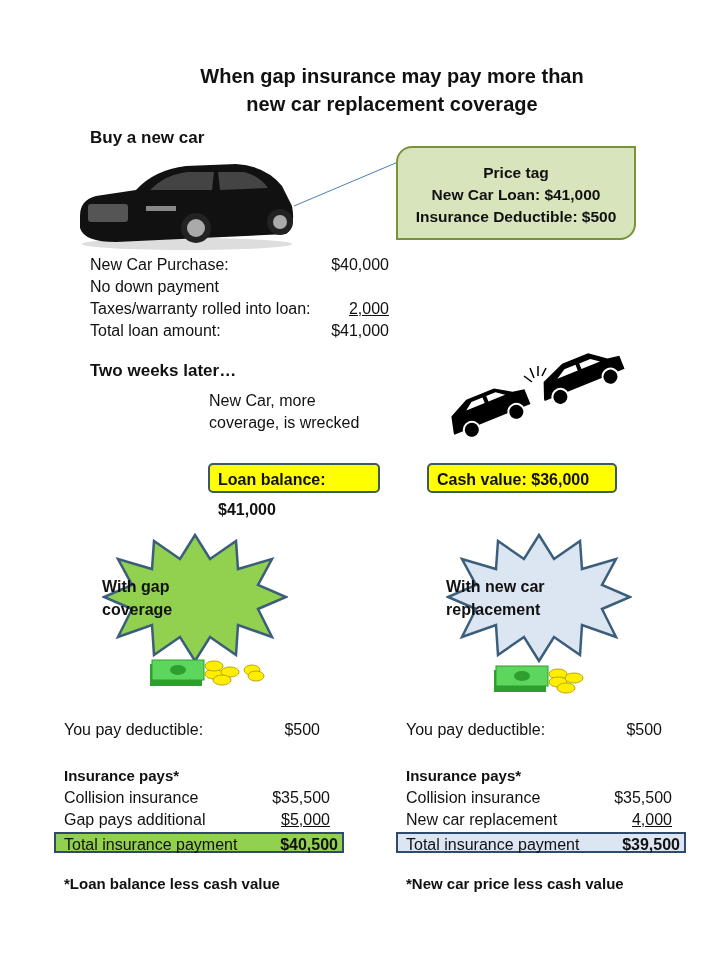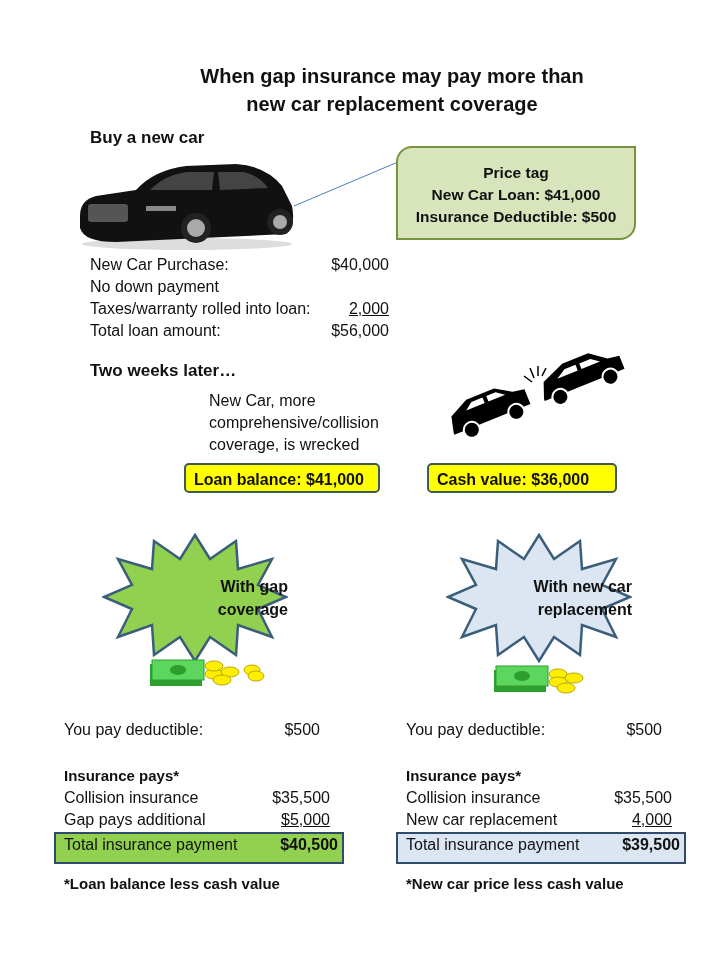--- a/index.html
+++ b/index.html
@@ -5,22 +5,22 @@
   html,body{margin:0;padding:0;background:#fff;}
   body{width:720px;height:960px;position:relative;overflow:hidden;font-family:"Liberation Sans",sans-serif;color:#111;}
   .abs{position:absolute;}
   .title{left:0;width:720px;top:62px;text-align:center;font-weight:bold;font-size:20px;line-height:28px;margin-left:32px;}
   .h2{font-weight:bold;font-size:17px;}
   .txt{font-size:16px;line-height:22px;}
   .row{display:flex;justify-content:space-between;}
   .u{text-decoration:underline;}
   .pricetag{left:396px;top:146px;width:240px;height:94px;background:#d8e4bc;border:2px solid #77933c;border-radius:16px 0 16px 0;text-align:center;font-weight:bold;font-size:15.5px;line-height:22px;box-sizing:border-box;padding-top:14px;}
   .ybox{background:#ffff00;border:2.5px solid #3c5a5a;border-radius:5px;font-weight:bold;font-size:16px;height:30px;line-height:30px;box-sizing:border-box;padding-left:8px;}
-  .burst{text-align:right;font-weight:bold;font-size:16px;line-height:23px;}
-  .totbox{height:32px;line-height:22px;box-sizing:border-box;border:2.5px solid #2f4a6a;font-size:16px;display:flex;justify-content:space-between;padding:0 4px 0 8px;}
+  .burst{text-align:left;font-weight:bold;font-size:16px;line-height:23px;}
+  .totbox{height:21px;line-height:22px;box-sizing:border-box;border:2.5px solid #2f4a6a;font-size:16px;display:flex;justify-content:space-between;padding:0 4px 0 8px;}
 </style>
 </head>
 <body>
 
 <div class="abs title">
   <div>When gap insurance may pay more than</div>
   <div>new car replacement coverage</div>
 </div>
 
 <div class="abs h2" style="left:90px;top:128px;text-align:center;">Buy a new car</div>
@@ -54,29 +54,28 @@
     </div>
   <div class="row">
       <span>No down payment</span>
     </div>
   <div class="row">
       <span>Taxes/warranty rolled into loan:</span>
       <span class="u">2,000</span>
     </div>
   <div class="row">
       <span>Total loan amount:</span>
-      <span>$56,000</span>
+      <span>$41,000</span>
     </div>
 </div>
 
 <div class="abs h2" style="left:90px;top:361px;">Two weeks later…</div>
 
 <div class="abs txt" style="left:209px;top:390px;">
   <div>New Car, more</div>
-  <div>comprehensive/collision</div>
   <div>coverage, is wrecked</div>
 </div>
 
 <svg class="abs" style="left:440px;top:336px;" width="190" height="110" viewBox="0 0 190 110">
   <g transform="rotate(-22 50 80)">
     <path d="M10 82 L14 66 L34 56 L64 56 L80 66 L92 68 L92 84 L10 84 Z" fill="#000"></path>
     <path d="M30 66 L38 60 L50 60 L50 66 Z M54 60 L64 60 L72 66 L54 66 Z" fill="#fff"></path>
     <circle cx="28" cy="86" r="8" fill="#000" stroke="#fff" stroke-width="2"></circle>
     <circle cx="76" cy="86" r="8" fill="#000" stroke="#fff" stroke-width="2"></circle>
   </g>
@@ -87,21 +86,21 @@
     <circle cx="168" cy="52" r="8" fill="#000" stroke="#fff" stroke-width="2"></circle>
   </g>
   <g stroke="#000" stroke-width="1.5">
     <line x1="92" y1="46" x2="84" y2="40"></line>
       <line x1="94" y1="42" x2="90" y2="32"></line>
       <line x1="98" y1="40" x2="98" y2="30"></line>
       <line x1="102" y1="40" x2="106" y2="32"></line>
   </g>
 </svg>
 
-<div class="abs ybox" style="left:184px;top:463px;width:196px;">Loan balance:  $41,000</div>
+<div class="abs ybox" style="left:208px;top:463px;width:172px;">Loan balance:  $41,000</div>
 <div class="abs ybox" style="left:427px;top:463px;width:190px;">Cash value: $36,000</div>
 
 <svg class="abs" style="left:102px;top:533px;" width="186" height="130" viewBox="0 0 186 130">
   <polygon points="93,2 108,26 134,8 136,36 170,26 156,52 184,64 156,76 170,104 136,92 134,122 108,104 93,128 78,104 52,122 50,92 16,104 30,76 2,64 30,52 16,26 50,36 52,8 78,26" fill="#92d050" stroke="#3b5e7a" stroke-width="2.5"></polygon>
 </svg>
 <div class="abs burst" style="left:102px;top:575px;width:186px;">
   <div>With gap</div>
   <div>coverage</div>
 </div>
 

